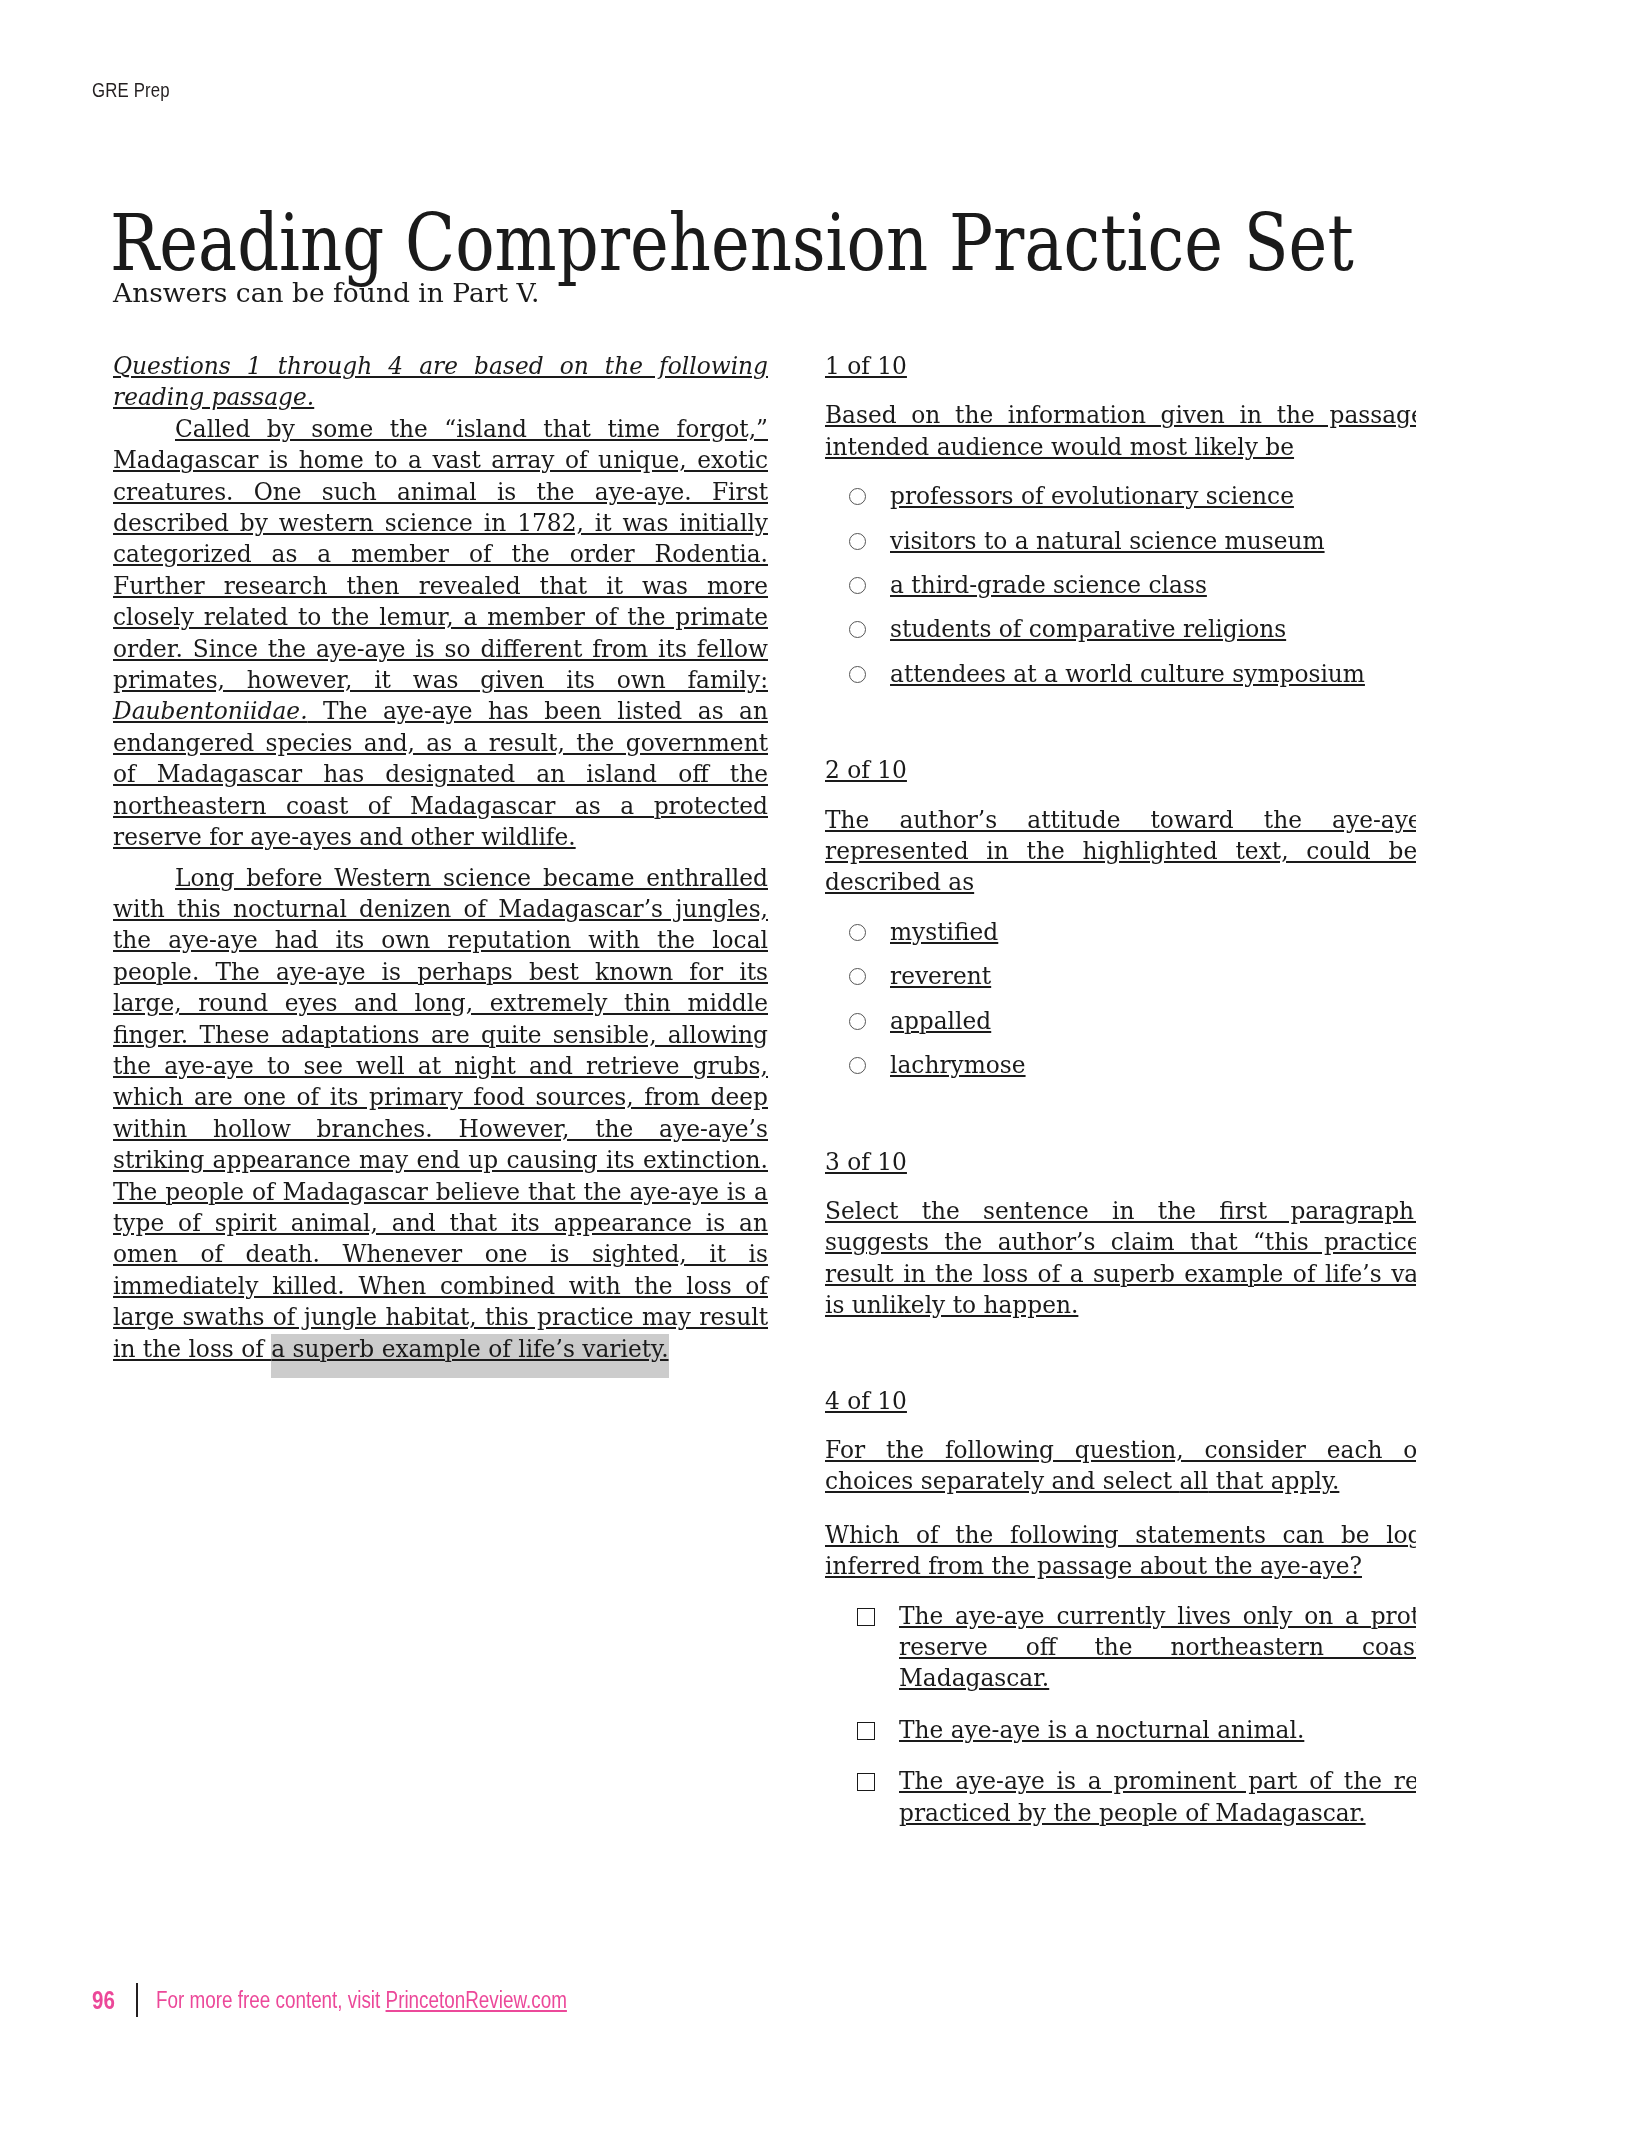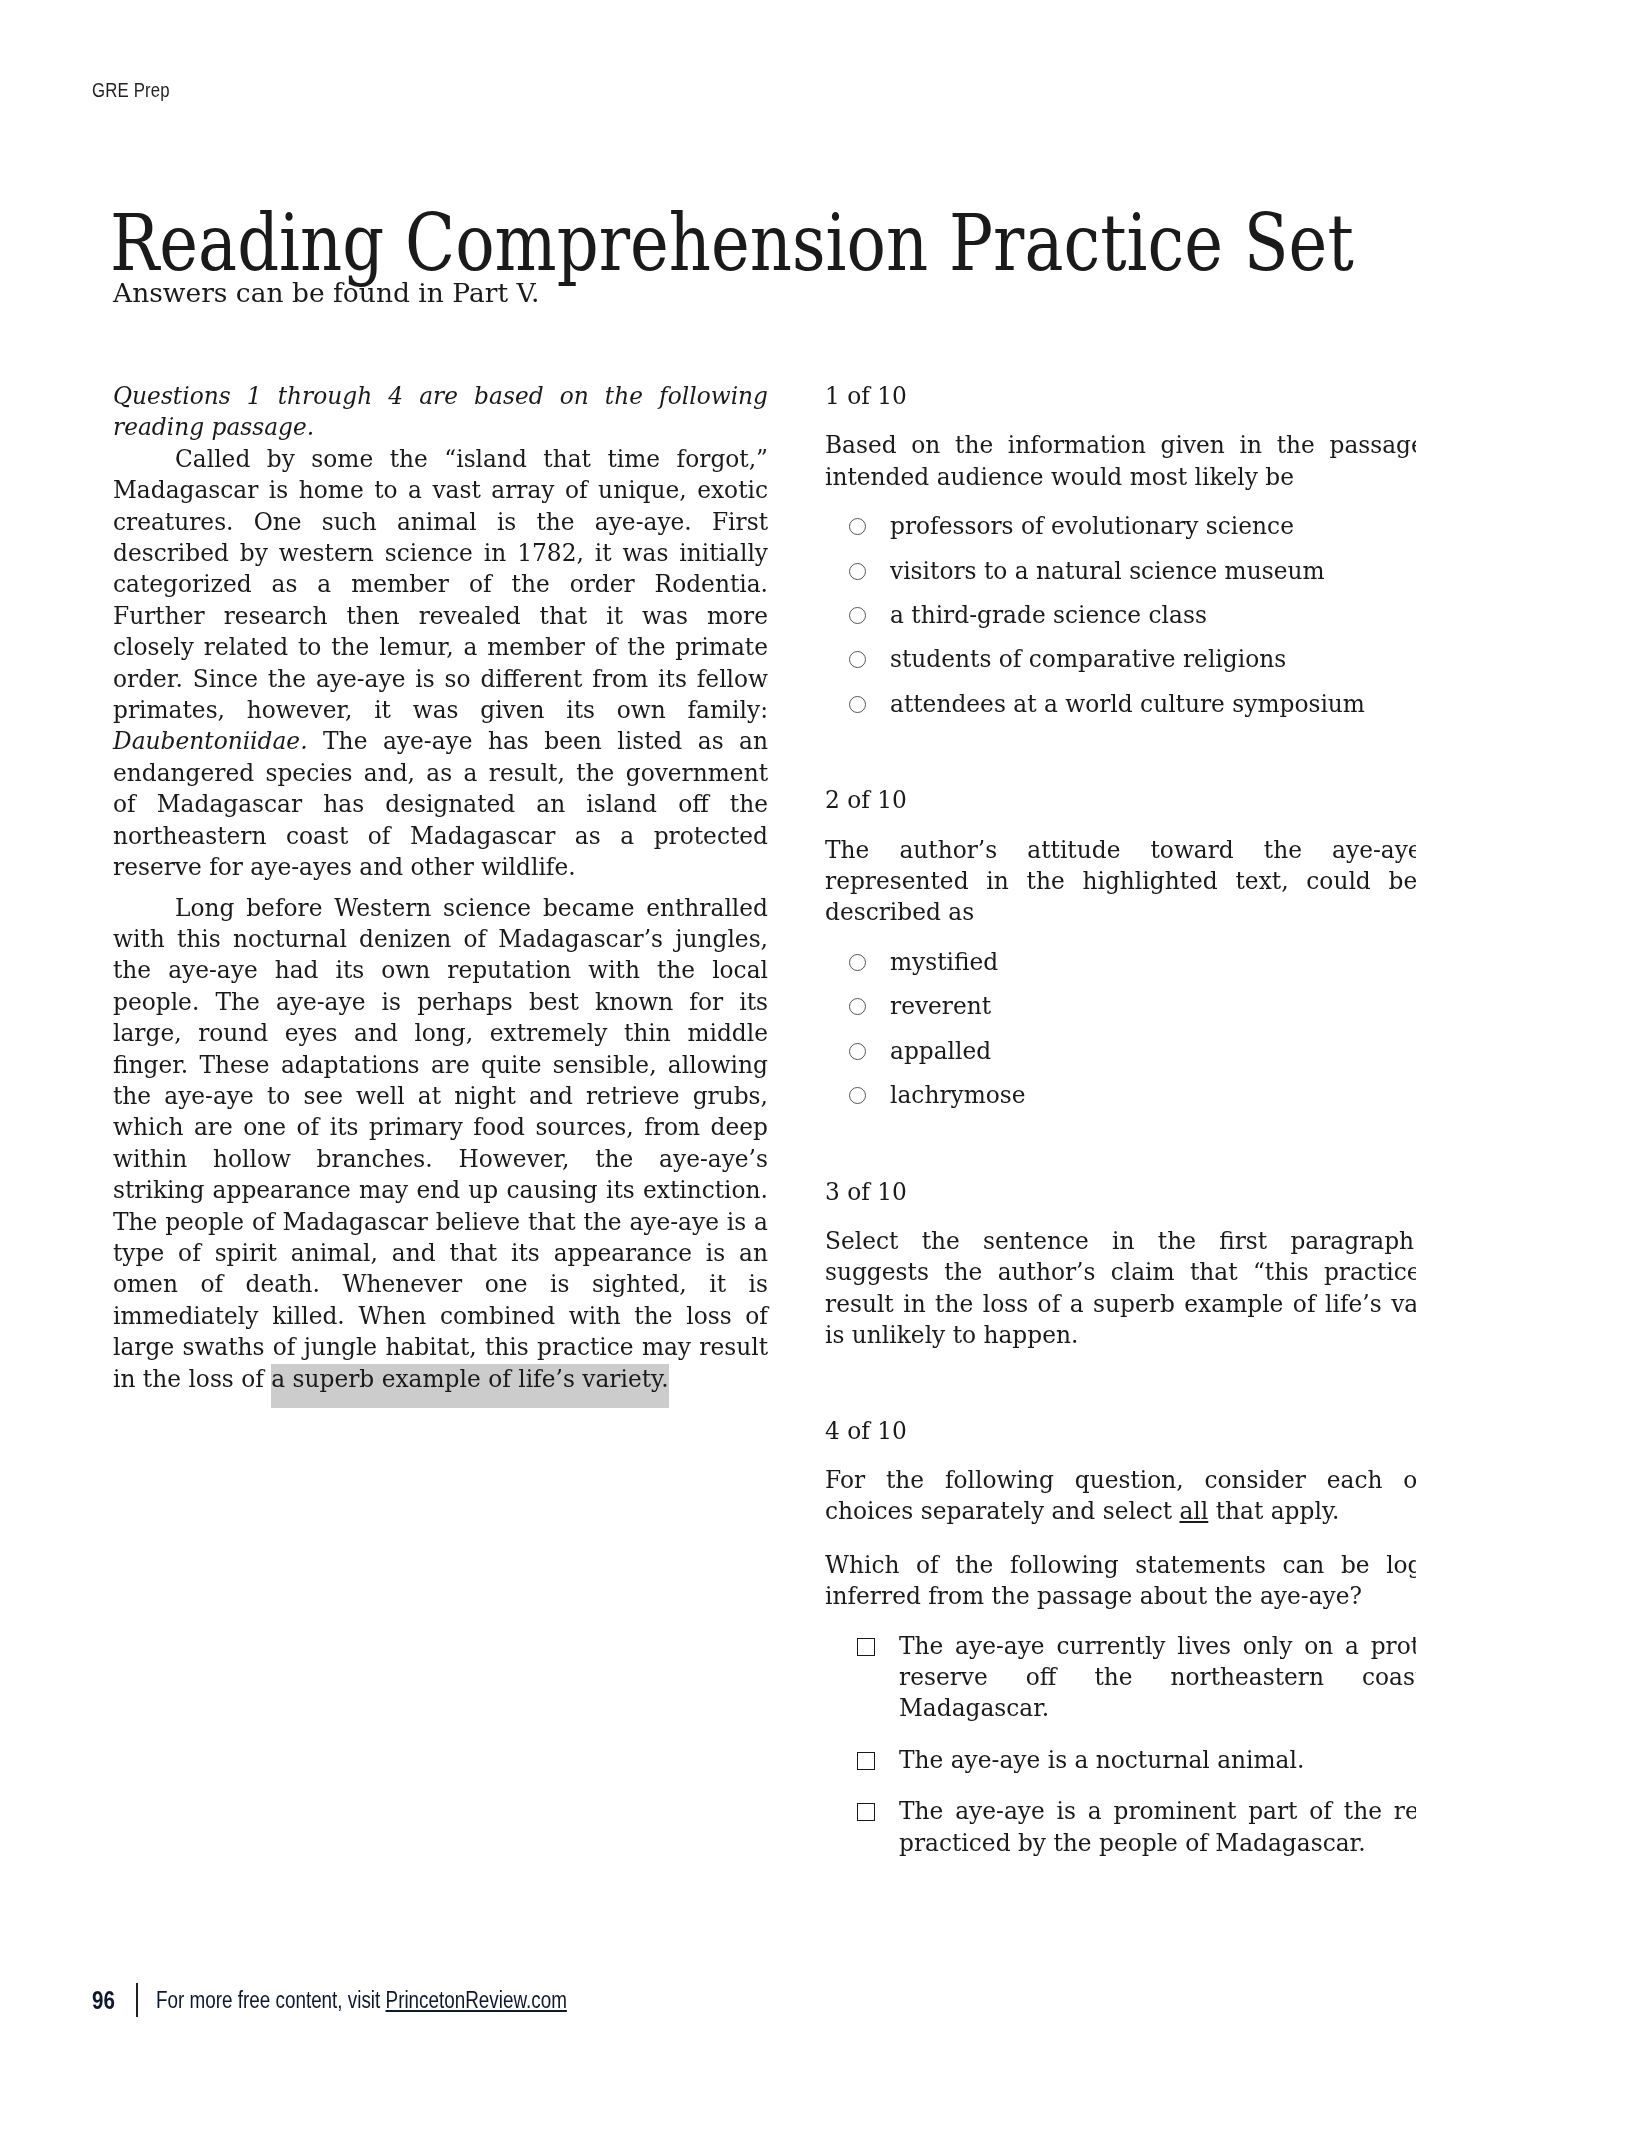--- a/index.html
+++ b/index.html
@@ -51,26 +51,27 @@
     left: 113px;
     top: 277px;
     font-size: 26.5px;
     color: #1a1a1a;
     white-space: nowrap;
   }
 
   
   .col {
     position: absolute;
-    top: 380px;
+    top: 350px;
     font-size: 23.3px;
     line-height: 31.4px;
     text-align: justify;
     text-justify: inter-word;
     color: #1a1a1a;
+    text-decoration: underline;
   }
   .col-left  { left: 113px;  width: 655px; }
   .col-right { left: 825px;  width: 660px; }
 
   .passage-intro {
     font-style: italic;
     text-align: justify;
     margin: 0 0 0 0;
     font-size: 23.3px;
     line-height: 31.4px;
@@ -157,21 +158,21 @@
   .gap-lg { height: 64px; }
 
   
   .footer {
     position: absolute;
     left: 92px;
     top: 1983px;
     display: flex;
     align-items: center;
     font-family: "Liberation Sans", sans-serif;
-    color: #0f172a;
+    color: #ec4899;
   }
   .footer .pg {
     font-weight: bold;
     font-size: 25px;
     transform: scaleX(0.82);
     transform-origin: left center;
     margin-right: 6px;
   }
   .footer .bar {
     width: 2px;

